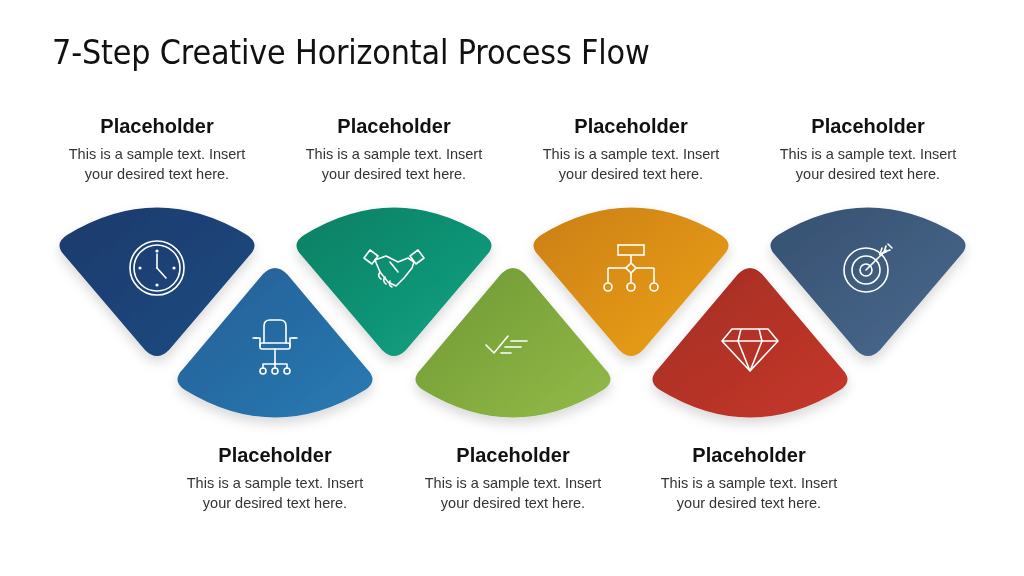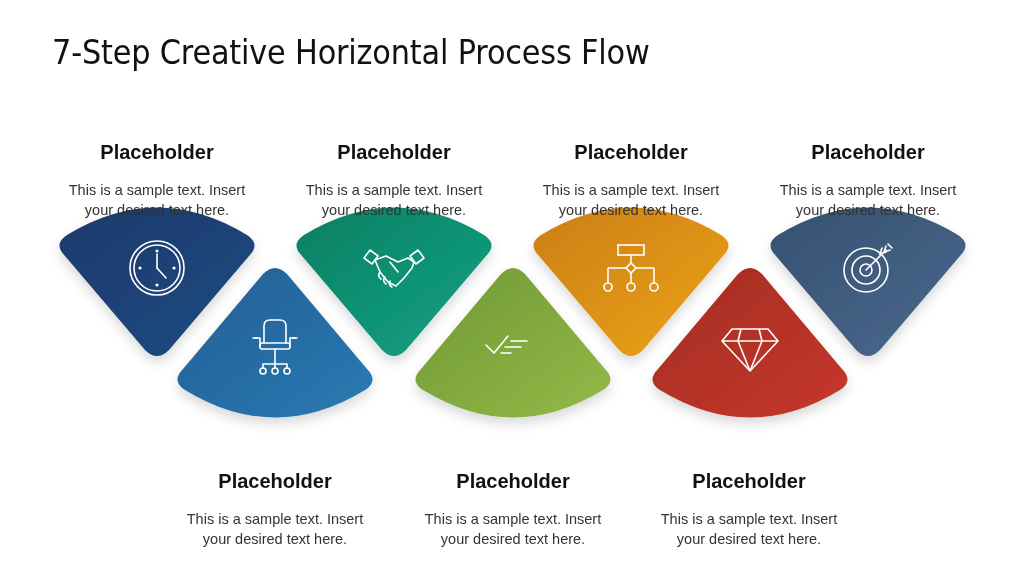--- a/index.html
+++ b/index.html
@@ -1,21 +1,21 @@
 <!DOCTYPE html>
 <html><head>
 <meta charset="utf-8">
 <style>
   html, body { margin:0; padding:0; }
   body { width:1024px; height:576px; background:#ffffff; position:relative; overflow:hidden; font-family:"Liberation Sans", sans-serif; }
   .title { position:absolute; left:52px; top:33px; font-size:33px; color:#111; font-weight:400; letter-spacing:-0.2px; white-space:nowrap; font-family:"DejaVu Sans", sans-serif; transform:scaleX(0.92); transform-origin:left top; }
   .stage { position:absolute; left:0; top:0; width:1024px; height:576px; }
   .label { position:absolute; width:220px; text-align:center; }
-  .label .head { font-size:20px; font-weight:700; color:#111; line-height:24px;margin-top:26px; }
-  .label .body { font-size:14.5px; color:#333; line-height:20px; margin-top:16px; }
+  .label .head { font-size:20px; font-weight:700; color:#111; line-height:24px; }
+  .label .body { font-size:14.5px; color:#333; line-height:20px; margin-top:6px; }
 </style>
 </head>
 <body>
 
 <div class="title">7-Step Creative Horizontal Process Flow</div>
 
 <svg class="stage" width="1024" height="576" viewBox="0 0 1024 576" xmlns="http://www.w3.org/2000/svg">
   <defs>
     <linearGradient id="g1" x1="0" y1="0" x2="1" y2="1">
         <stop offset="0" stop-color="#1B3A6B"></stop>

